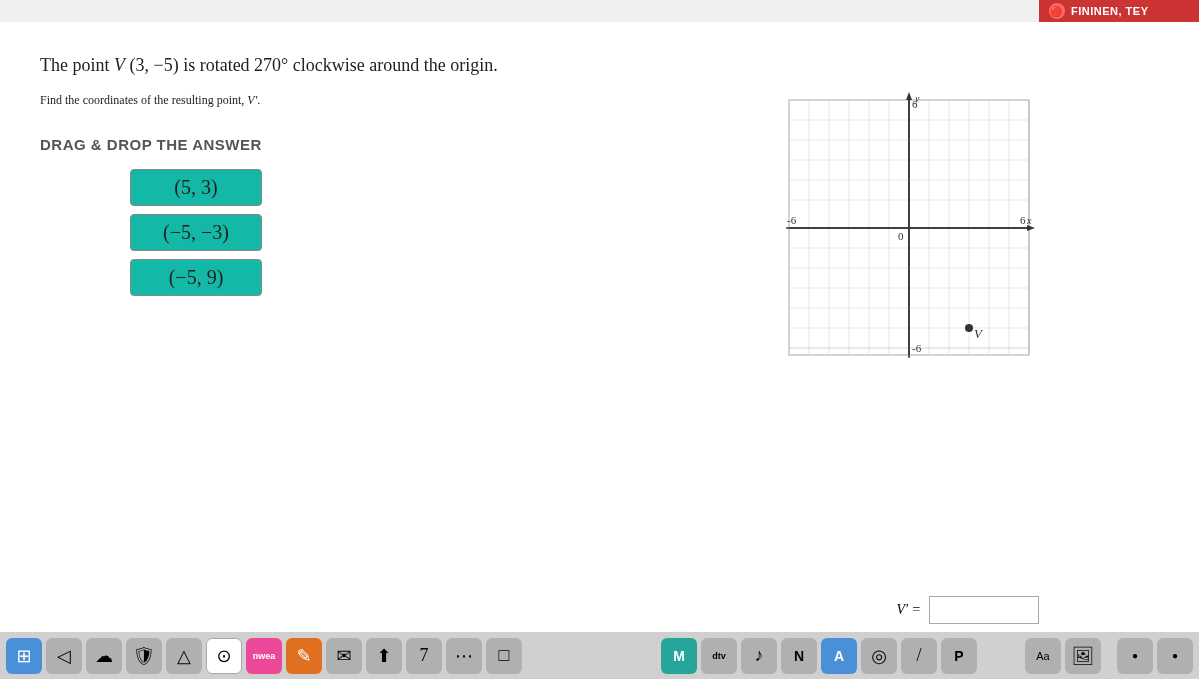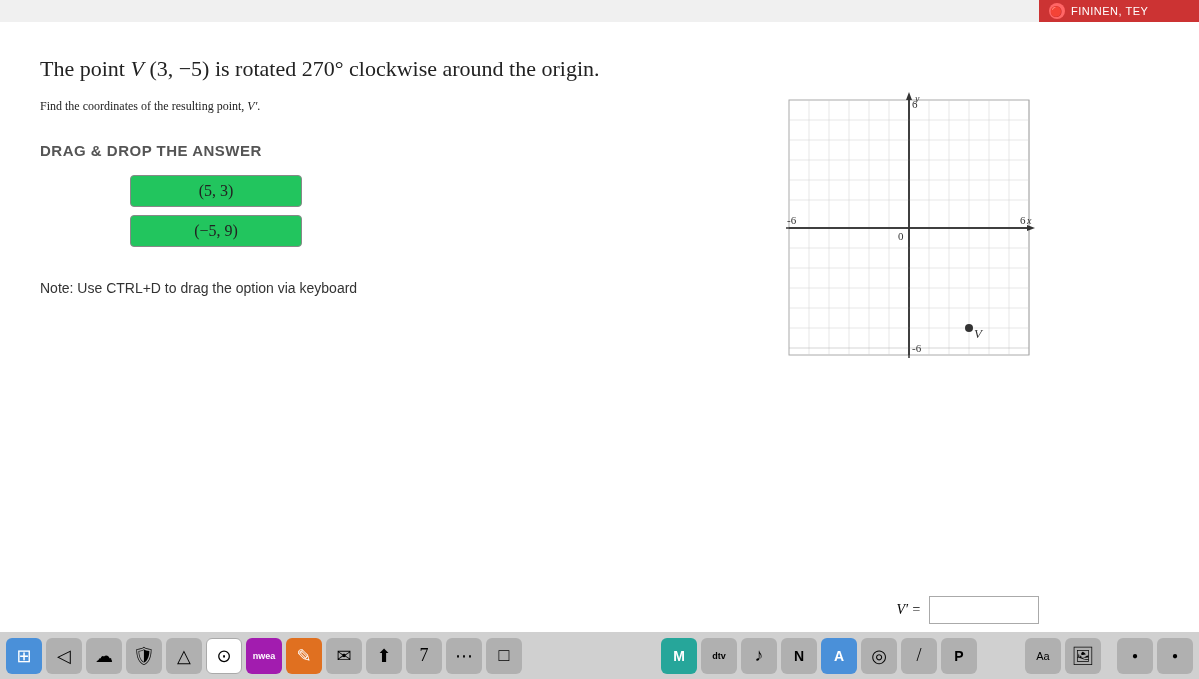--- a/index.html
+++ b/index.html
@@ -18,21 +18,21 @@
       top: 22px;
       left: 0;
       width: 1199px;
       height: 610px;
       background: #ffffff;
       padding: 30px 40px;
     }
 
     
     .question-text {
-      font-size: 22px;
+      font-size: 18px;
       color: #222;
       margin-bottom: 14px;
       line-height: 1.5;
     }
 
     .find-text {
       font-size: 12px;
       color: #222;
       margin-bottom: 28px;
     }
@@ -52,26 +52,26 @@
       flex-direction: column;
       gap: 8px;
       margin-left: 90px;
       margin-bottom: 30px;
     }
 
     .answer-option {
       border: 1px solid #888;
       border-radius: 4px;
       padding: 6px 20px;
-      font-size: 16px;
+      font-size: 20px;
       font-family: Georgia, serif;
-      background: #22c55e;
+      background: #14b8a6;
       cursor: grab;
       display: inline-block;
-      width: 172px;
+      width: 132px;
       text-align: center;
       color: #222;
     }
 
     .note-text {
       font-family: Arial, sans-serif;
       font-size: 14px;
       color: #333;
       line-height: 1.6;
       max-width: 380px;
@@ -136,21 +136,21 @@
       display: flex;
       align-items: center;
       justify-content: center;
       font-size: 18px;
       cursor: pointer;
       background: #c8c8c8;
     }
 
     .taskbar-icon.blue { background: #4a90d9; color: white; }
     .taskbar-icon.chrome { background: white; }
-    .taskbar-icon.nwea { background: #a21caf; color: white; font-size: 9px; font-family: Arial; font-weight: bold; }
+    .taskbar-icon.nwea { background: #ec4899; color: white; font-size: 9px; font-family: Arial; font-weight: bold; }
     .taskbar-icon.orange { background: #e07020; color: white; }
     .taskbar-icon.teal { background: #26a69a; color: white; }
     .taskbar-icon.gray-light { background: #b0b0b0; }
 
     .taskbar-spacer { flex: 1; }
 
     
     .grid-svg {
       position: absolute;
       top: 0; left: 0;
@@ -179,21 +179,21 @@
       align-items: center;
       justify-content: center;
       font-size: 10px;
       color: white;
     }
 
     .brand-text {
       color: white;
       font-size: 11px;
       font-family: Arial, sans-serif;
-      font-weight: normal;
+      font-weight: bold;
       letter-spacing: 0.5px;
     }
 
     
     .math-italic { font-style: italic; }
 
     
     #left-accent {
       position: absolute;
       top: 22px;
@@ -223,27 +223,27 @@
     <span>Find the coordinates of the resulting point, </span><span class="math-italic">V′</span><span>.</span>
   </div>
 
   <div class="drag-drop-label">DRAG &amp; DROP THE ANSWER</div>
 
   <div class="answer-options">
     <div class="answer-option" draggable="true">
       <span>(5, 3)</span>
     </div>
     <div class="answer-option" draggable="true">
+      <span>(−5, −3)</span>
+    </div>
+    <div class="answer-option" draggable="true">
       <span>(−5, 9)</span>
     </div>
   </div>
 
-  <div class="note-text">
-    <span>Note: Use CTRL+D to drag the option via keyboard</span>
-  </div>
 
 </div>
 
 <div id="graph-area">
   <div class="graph-container">
     <svg width="260" height="280" class="grid-svg">
 
       <rect x="10" y="10" width="240" height="255" fill="white" stroke="#aaa" stroke-width="1"></rect>
 
       <line x1="30" y1="10" x2="30" y2="265" stroke="#ccc" stroke-width="0.5"></line>

